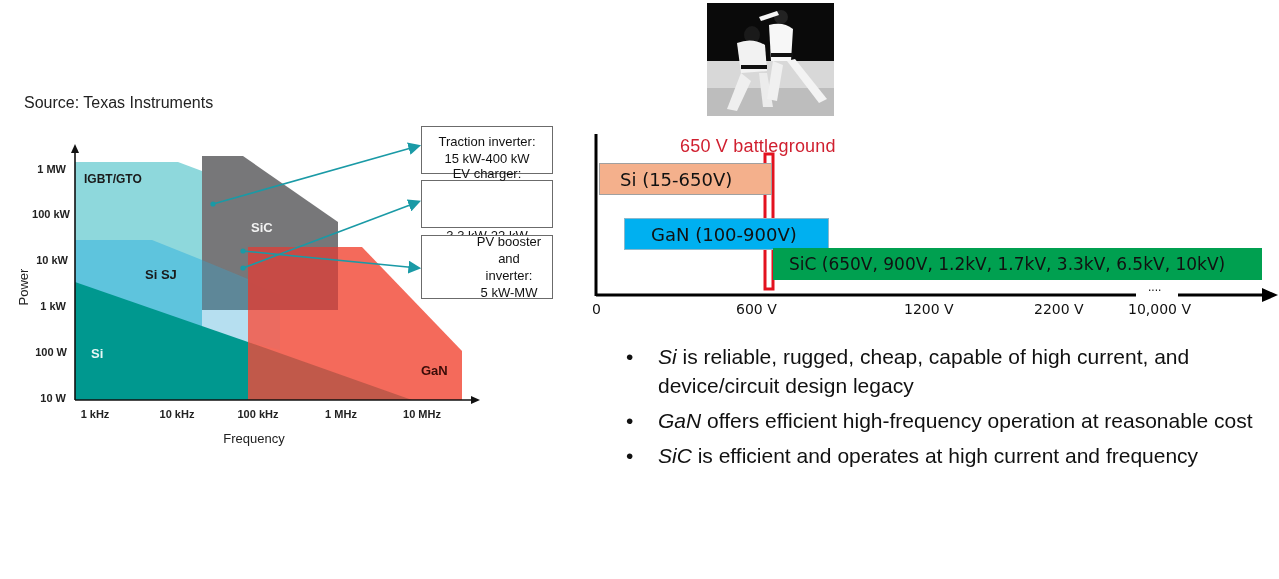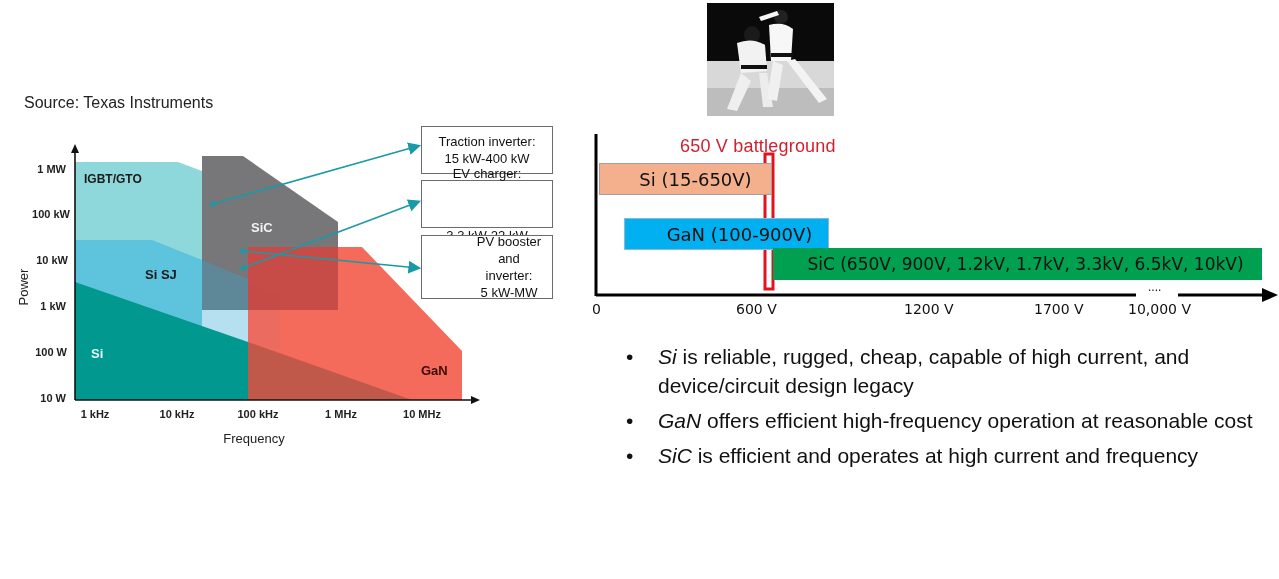--- a/index.html
+++ b/index.html
@@ -3,21 +3,21 @@
 <meta charset="utf-8">
 <style>
   html, body { margin: 0; padding: 0; background: #ffffff; }
   body { width: 1279px; height: 579px; position: relative; overflow: hidden; font-family: "Liberation Sans", sans-serif; }
   .abs { position: absolute; }
   .source { left: 24px; top: 94px; font-size: 16px; color: #222; }
   svg text { font-family: "Liberation Sans", sans-serif; }
   .callout { position: absolute; background: #fff; border: 1px solid #6b6b6b; text-align: center; font-size: 13px; line-height: 17px; color: #111; box-sizing: border-box; display: flex; align-items: center; justify-content: center; flex-direction: column; }
   .photo { left: 707px; top: 3px; width: 127px; height: 113px; background: #111; overflow: hidden; }
   .battleground { left: 680px; top: 124px; color: #d01f2f; font-size: 18px; letter-spacing: 0.2px; margin-top: 12px; }
-  .vbar { position: absolute; box-sizing: border-box; font-family: "DejaVu Sans", sans-serif; font-size: 18px; display: flex; align-items: center; color: #111; justify-content: center; }
+  .vbar { position: absolute; box-sizing: border-box; font-family: "DejaVu Sans", sans-serif; font-size: 18px; display: flex; align-items: center; color: #111; }
   .vtick { position: absolute; top: 301px; font-size: 14px; color: #111; font-family: "DejaVu Sans", sans-serif; }
   .bullets { left: 624px; top: 342px; width: 650px; color: #111; font-size: 21px; line-height: 29px; }
   .bullets .lead { margin: 0 0 7px 0; }
   .bullets ul { list-style: none; margin: 0; padding: 0; }
   .bullets li { position: relative; padding-left: 34px; margin-bottom: 6px; }
   .bullets li .dot { position: absolute; left: 2px; top: 0; }
   .bullets li em { font-style: italic; }
 </style>
 </head>
 <body>
@@ -144,21 +144,21 @@
 <div class="vbar" style="left:624px;top:206px;width:205px;height:32px;background:#00b0f0;border:1px solid #8ab8cc;padding-left:26px;margin-top:12px;">
   <span>GaN (100-900V)</span>
 </div>
 <div class="vbar" style="left:773px;top:248px;width:489px;height:32px;background:#00a050;padding-left:16px;font-size:17px;">
   <span>SiC (650V, 900V, 1.2kV, 1.7kV, 3.3kV, 6.5kV, 10kV)</span>
 </div>
 
 <div class="vtick" style="left:592px;">0</div>
 <div class="vtick" style="left:736px;">600 V</div>
 <div class="vtick" style="left:904px;">1200 V</div>
-<div class="vtick" style="left:1034px;">1700 V</div>
+<div class="vtick" style="left:1034px;">2200 V</div>
 <div class="vtick" style="left:1128px;">10,000 V</div>
 
 <div class="abs bullets">
   <ul>
     <li>
       <span class="dot">•</span>
       <em>Si</em><span> is reliable, rugged, cheap, capable of high current, and device/circuit design legacy</span>
     </li>
     <li>
       <span class="dot">•</span>

